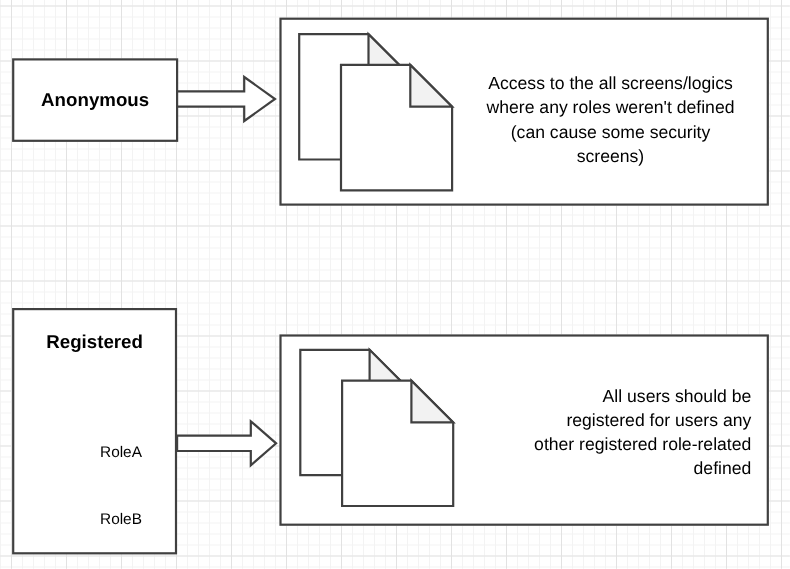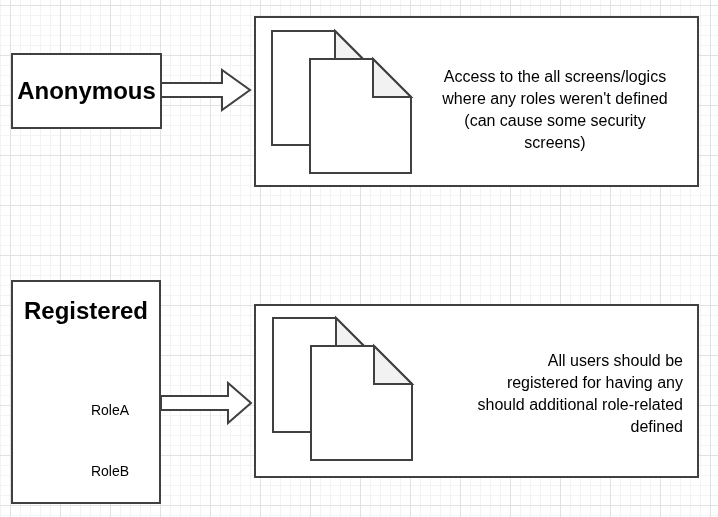--- a/index.html
+++ b/index.html
@@ -20,21 +20,21 @@
     background-size: 50px 50px, 50px 50px, 10px 10px, 10px 10px;
     background-position: 10px 0px, 0px 5px, 0px 0px, 0px 5px;
   }
   .shape {
     position: absolute; box-sizing: content-box;
     background: #ffffff; border: 2px solid #404040;
   }
   .actor-box { display: flex; align-items: center; justify-content: center; }
   .box-anonymous { left: 11px; top: 53px; width: 147px; height: 72px; }
   .box-registered { left: 11px; top: 280px; width: 146px; height: 220px; }
-  .actor-title { font-weight: bold; font-size: 24px; }
+  .actor-title { font-weight: bold; font-size: 17px; }
   .registered-title {
     position: absolute; left: 0; top: 18px; width: 100%;
     text-align: center; line-height: 22px;
   }
   .role-label {
     position: absolute; left: 0; width: 100%; text-align: center;
     font-size: 14px; line-height: 18px; margin-left: 24px;
   }
   .role-a { top: 119px; }
   .role-b { top: 180px; }
@@ -95,18 +95,18 @@
 
   <svg class="docs docs-2" width="143" height="146" viewBox="0 0 143 146">
     <path d="M2 2 L65 2 L103 40 L103 116 L2 116 Z" fill="#ffffff" stroke="#404040" stroke-width="2"></path>
     <path d="M65 2 L65 40 L103 40 Z" fill="#f2f2f2" stroke="#404040" stroke-width="2"></path>
     <path d="M40 30 L103 30 L141 68 L141 144 L40 144 Z" fill="#ffffff" stroke="#404040" stroke-width="2"></path>
     <path d="M103 30 L103 68 L141 68 Z" fill="#f2f2f2" stroke="#404040" stroke-width="2"></path>
   </svg>
 
   <div class="note-text note-text-bottom">
     <div>All users should be</div>
-    <div>registered for having any</div>
-    <div>should additional role-related</div>
+    <div>registered for users any</div>
+    <div>other registered role-related</div>
     <div>defined</div>
   </div>
 
 </div>
 
 </body></html>

